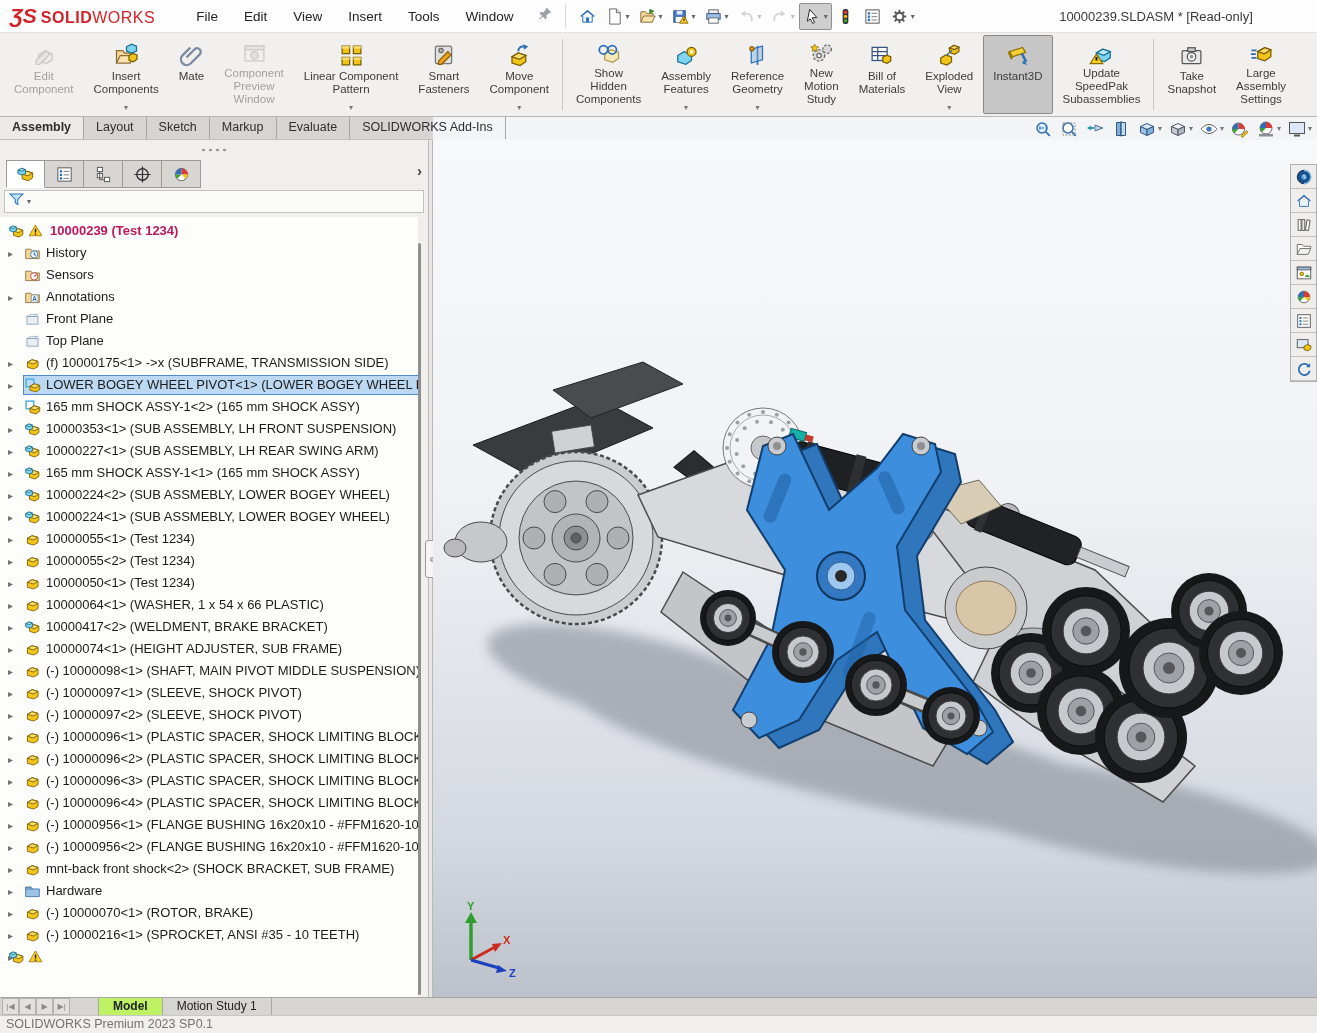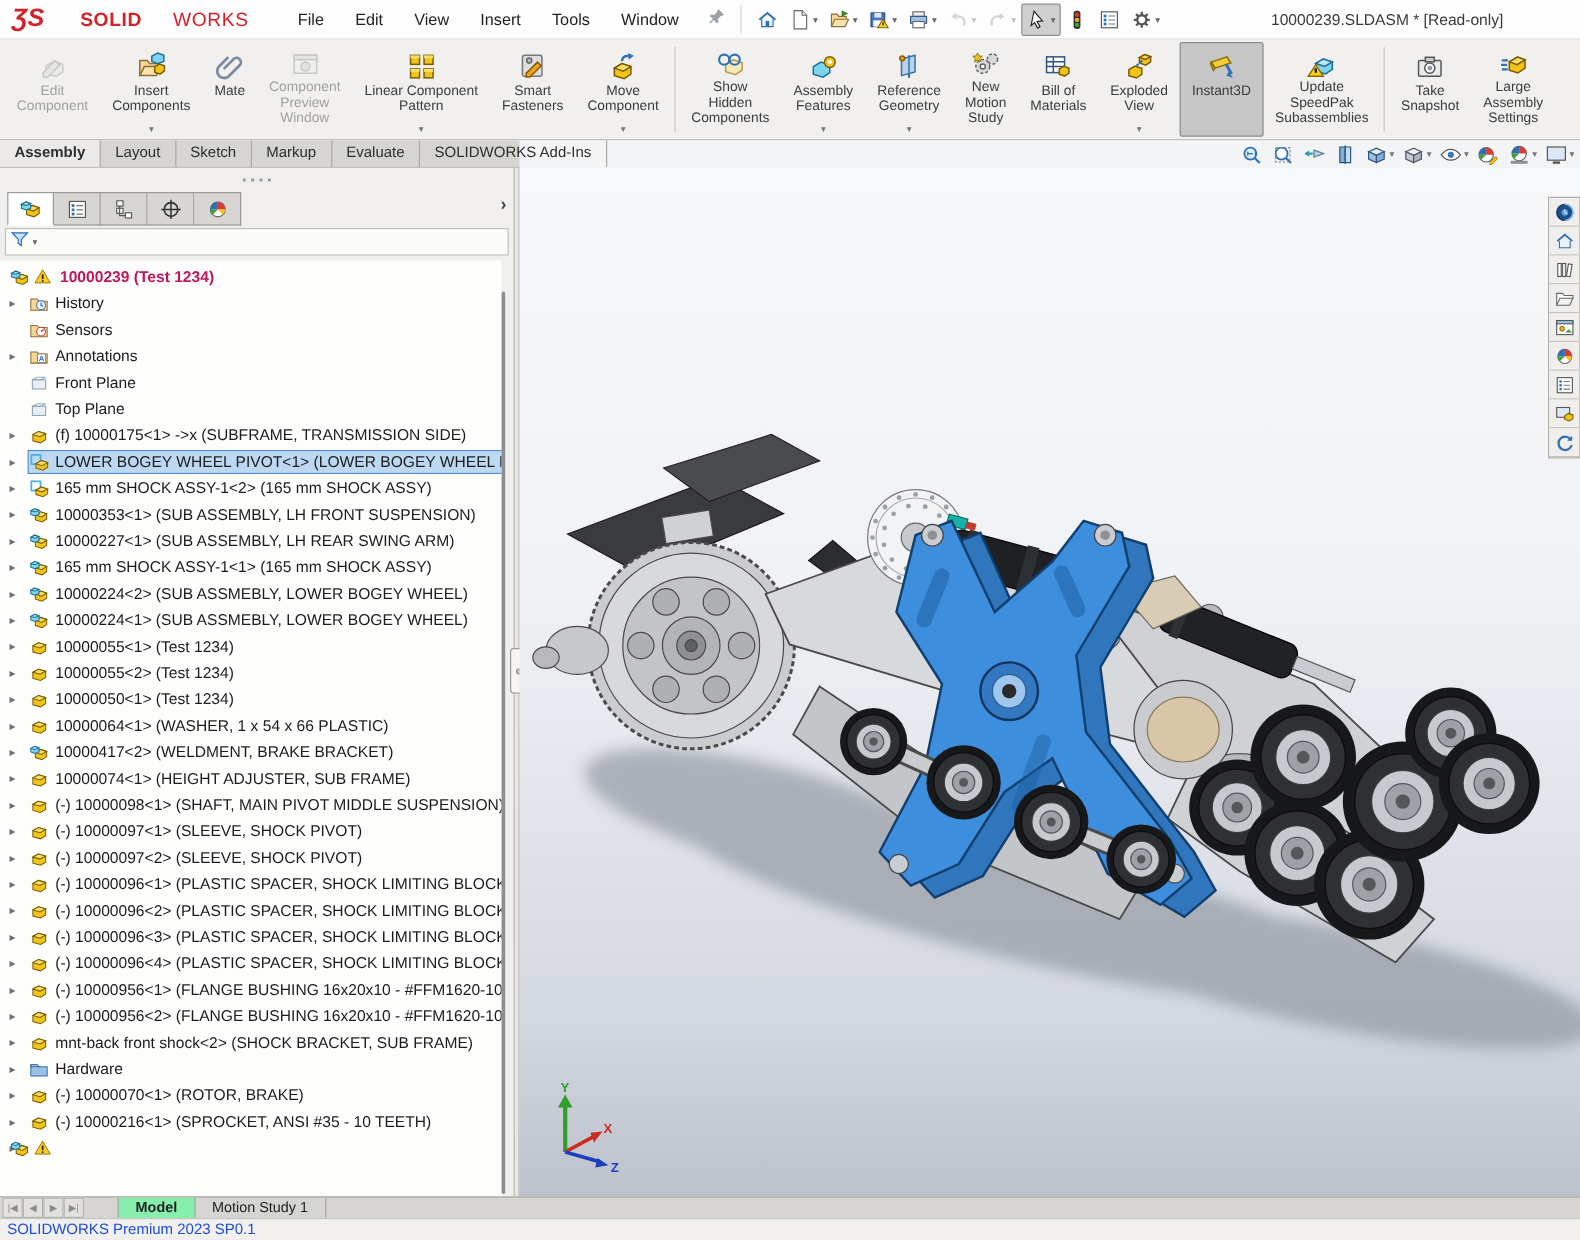--- a/index.html
+++ b/index.html
@@ -3,21 +3,21 @@
 <meta charset="utf-8">
 <style>
   * { margin:0; padding:0; box-sizing:border-box; }
   html,body { width:1317px; height:1033px; overflow:hidden; background:#e8e8e8;
     font-family:"Liberation Sans", sans-serif; }
   #app { position:relative; width:1317px; height:1033px; background:#f1f0ee; }
 
   
   #menubar { position:absolute; left:0; top:0; width:1317px; height:33px; background:#fdfdfd;
     border-bottom:1px solid #e3e2e0; display:flex; align-items:center; }
-  .brand { display:flex; align-items:baseline; margin-left:10px; white-space:nowrap;gap:26px; }
+  .brand { display:flex; align-items:baseline; margin-left:10px; white-space:nowrap; }
   .brand .ds { color:#d2232a; font-weight:bold; font-style:italic; font-size:21px; margin-right:4px; }
   .brand .solid { color:#d2232a; font-weight:bold; font-size:16px; letter-spacing:.5px; }
   .brand .works { color:#d2232a; font-size:16px; letter-spacing:.5px; }
   #menus { display:flex; margin-left:28px; }
   .menu-item { font-size:13.5px; color:#222; padding:6px 13px; cursor:default; }
   .pinbtn { margin-left:6px; width:24px; text-align:center; }
   .qsep { width:1px; height:24px; background:#d8d8d8; margin:0 8px; }
   #quickbar { display:flex; align-items:center; }
   .qbtn { display:flex; align-items:center; padding:3px 3px; border:1px solid transparent; border-radius:2px; }
   .qbtn.active { background:#cfcfcf; border-color:#8f8f8f; }
@@ -91,23 +91,23 @@
   .tpbtn { width:25px; height:24px; display:flex; align-items:center; justify-content:center;
     border-bottom:1px solid #c4c2bf; background:#efeeec; }
 
   
   #bottombar { position:absolute; left:0; top:997px; width:1317px; height:18px; background:#d7d5d2;
     border-top:1px solid #a9a7a4; display:flex; align-items:stretch; }
   .navbtns { display:flex; margin-left:2px; }
   .navb { width:17px; font-size:8px; color:#8a8a8a; border:1px solid #b5b3b0; background:#e3e1de;
     display:flex; align-items:center; justify-content:center; }
   .btab { font-size:12px; color:#222; padding:1px 14px 0 14px; border-right:1px solid #a9a7a4; white-space:nowrap; }
-  .btab.active { background:#86efac; font-weight:bold; border-left:1px solid #a9a7a4; margin-left:28px; }
+  .btab.active { background:#bef264; font-weight:bold; border-left:1px solid #a9a7a4; margin-left:28px; }
   #statusbar { position:absolute; left:0; top:1015px; width:1317px; height:18px; background:#f1f0ee;
-    border-top:1px solid #c9c7c4; font-size:12.5px; color:#1d4ed8; padding:1px 0 0 6px; }
+    border-top:1px solid #c9c7c4; font-size:12.5px; color:#737373; padding:1px 0 0 6px; }
 </style>
 </head>
 <body>
 
 <div id="app">
 
   <div id="menubar">
     <div class="brand">
       <span class="ds">ƷS</span>
       <span class="solid">SOLID</span>

